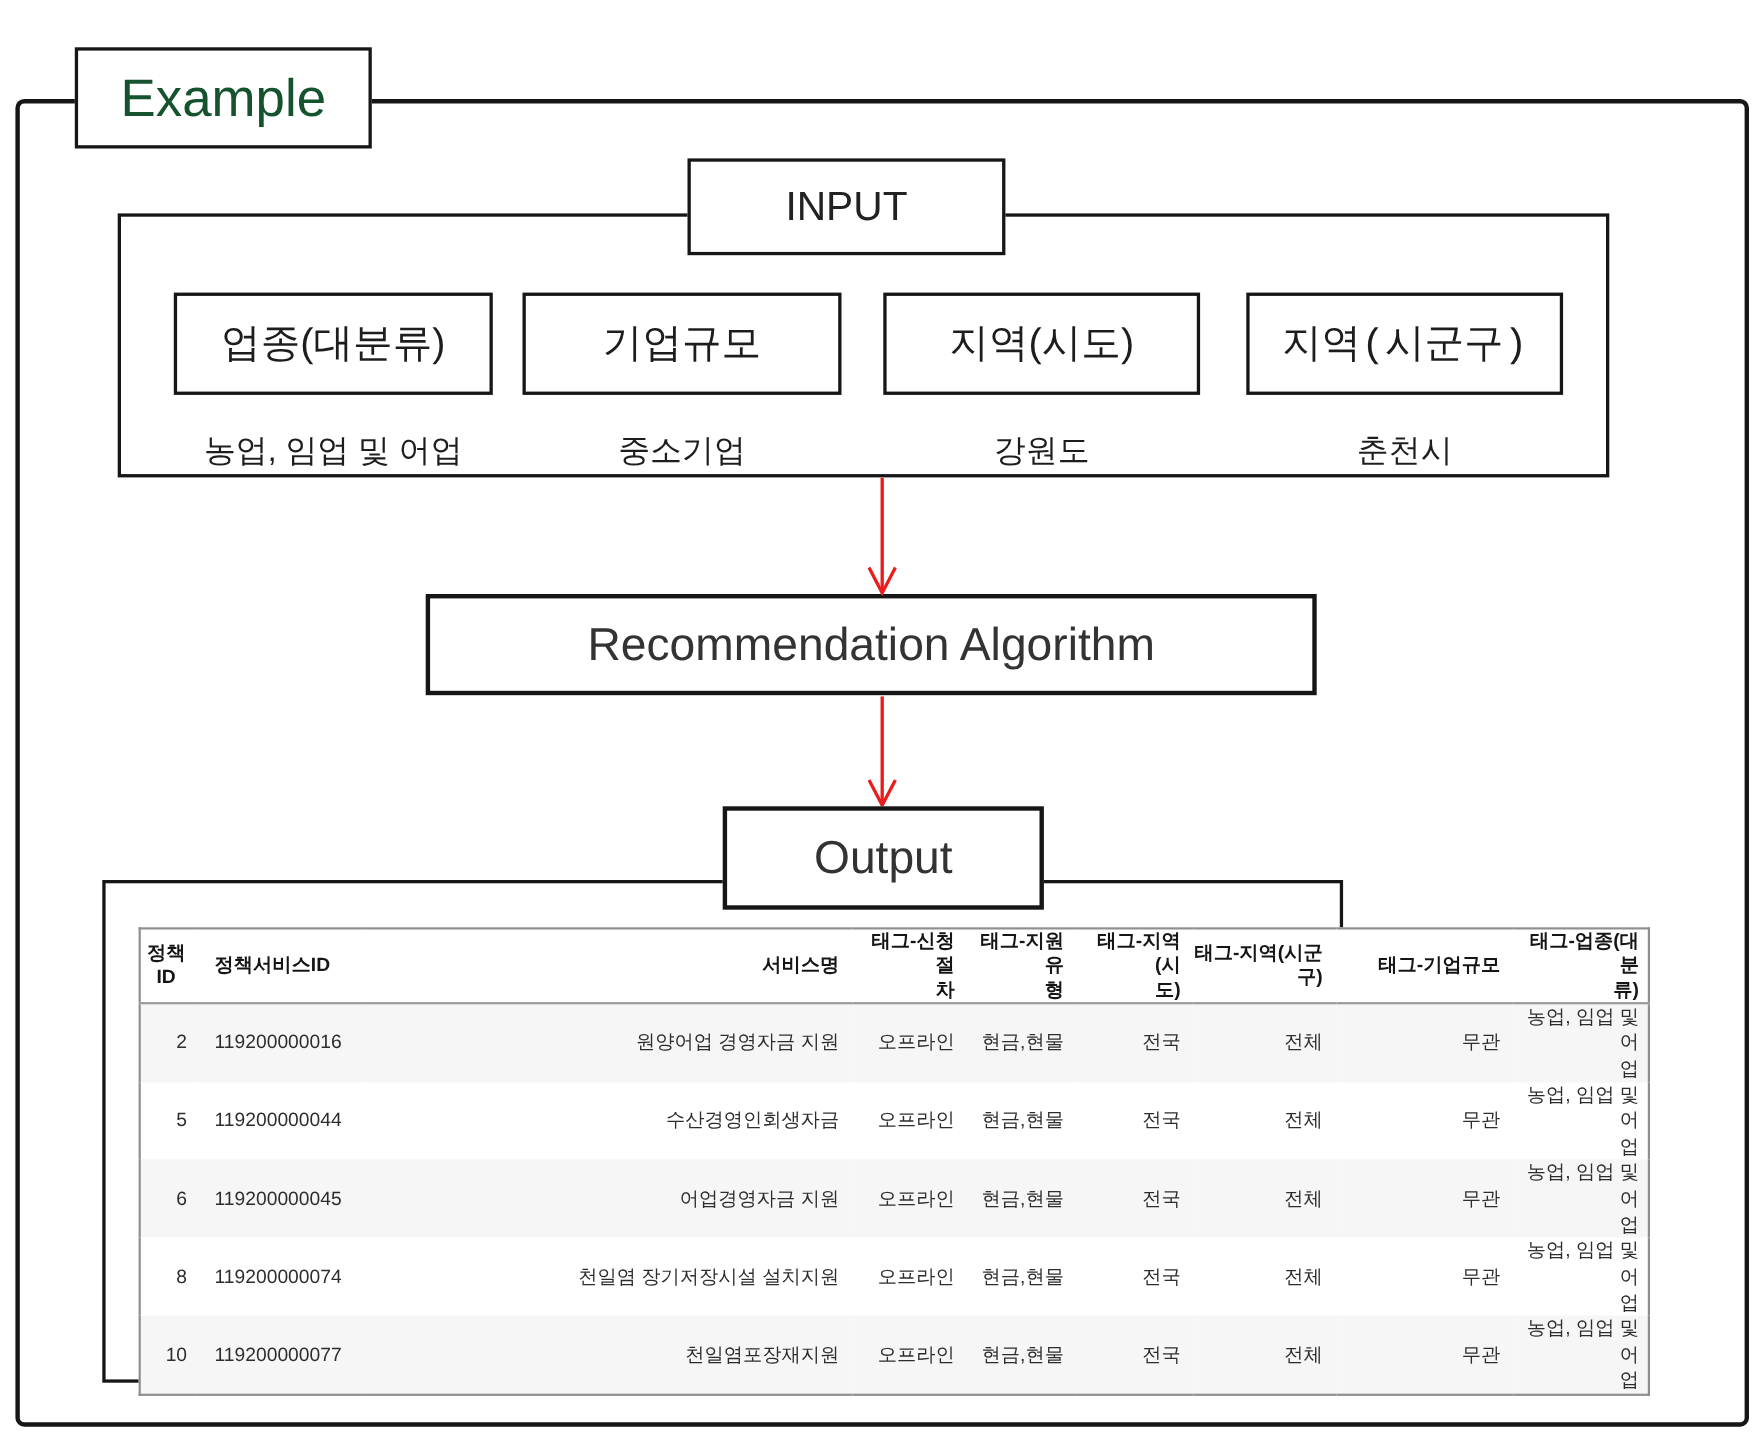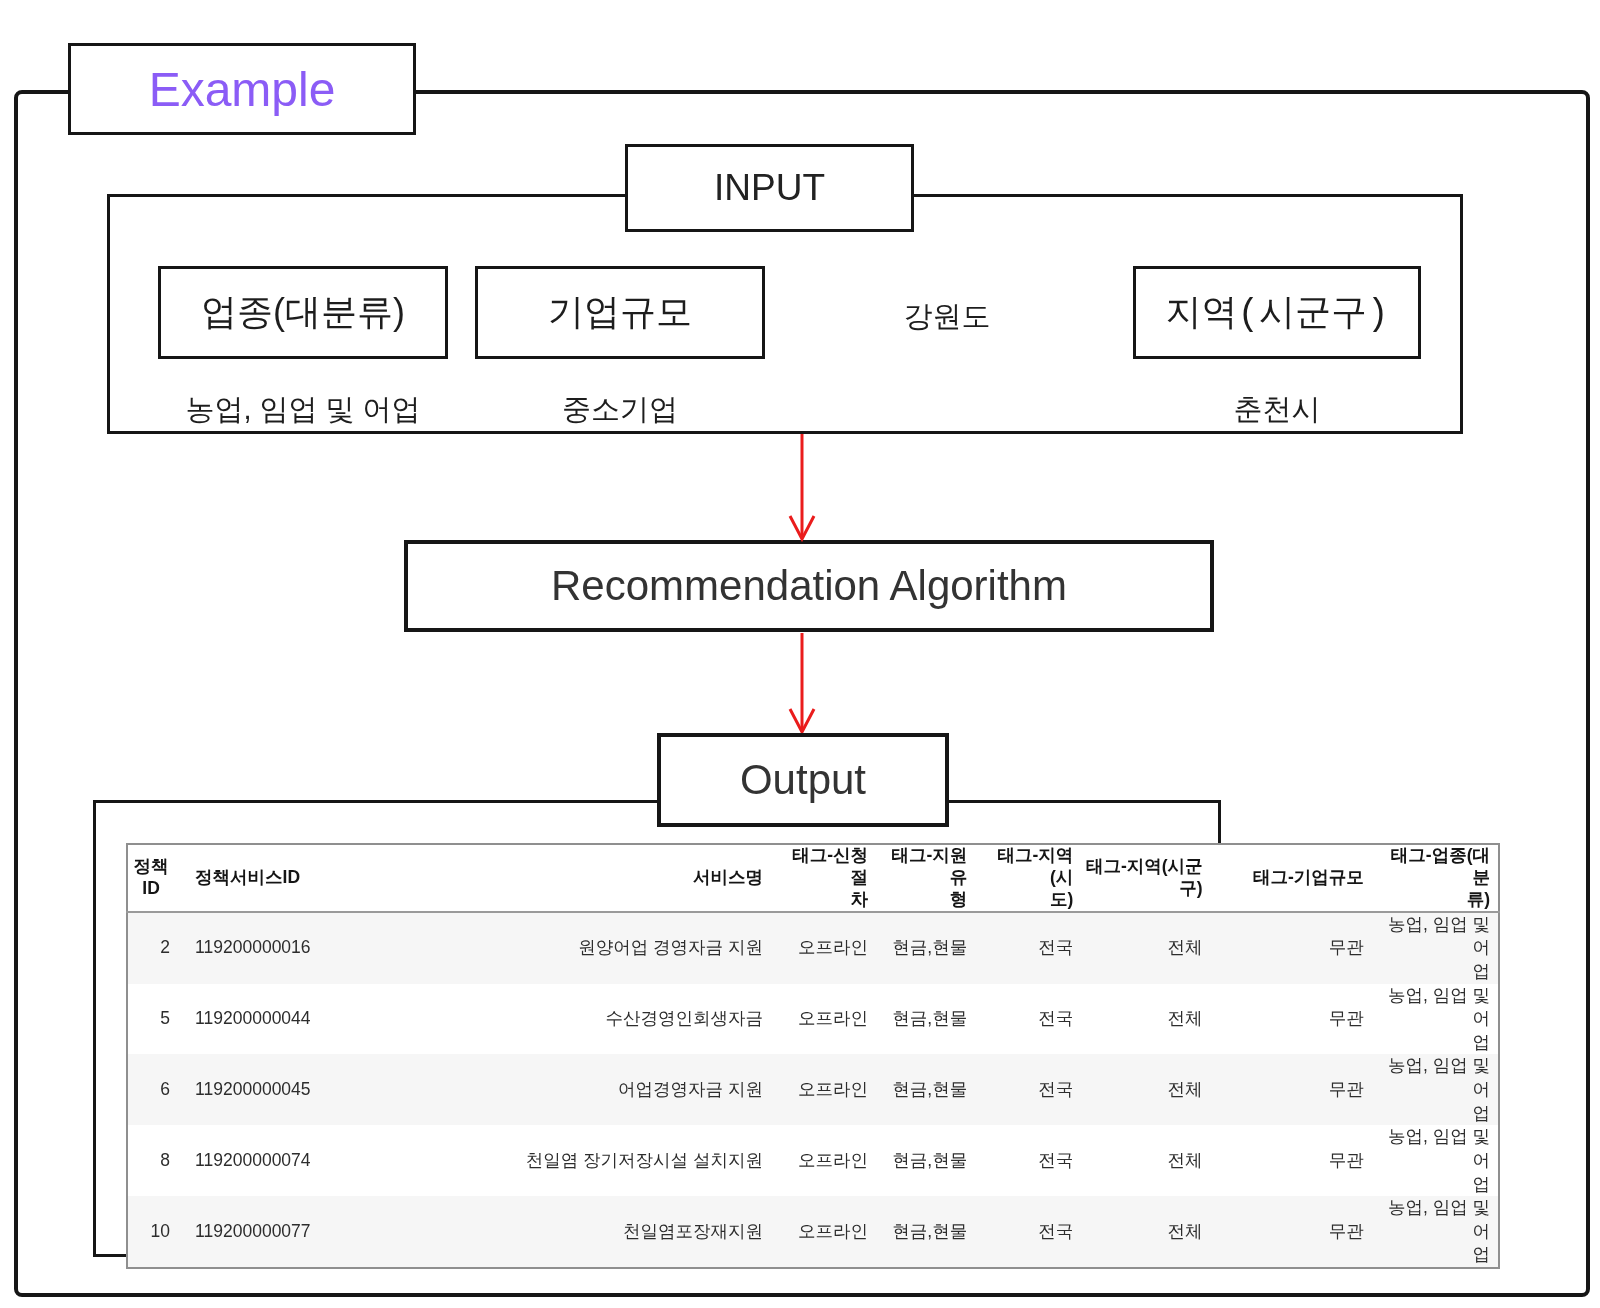--- a/index.html
+++ b/index.html
@@ -20,34 +20,34 @@
   .outer-frame{
     left:14px;top:90px;width:1576px;height:1207px;
     border:4px solid var(--line);border-radius:8px;background:transparent;
   }
   
   .dbox{
     background:#fff;border:3px solid var(--line);
     display:flex;align-items:center;justify-content:center;
     text-align:center;
   }
-  .example-box{left:68px;top:43px;width:348px;height:92px;font-size:48px;color:#8b5cf6;z-index:2;}
+  .example-box{left:68px;top:43px;width:270px;height:92px;font-size:48px;color:#14532d;z-index:2;}
   .input-container{left:107px;top:194px;width:1356px;height:240px;border:3px solid var(--line);background:#fff;z-index:1;}
   .input-title{left:625px;top:144px;width:289px;height:88px;font-size:37px;color:#222;z-index:2;}
   .in-item{position:absolute;top:69px;text-align:center;}
   .in-box{
     box-sizing:border-box;height:93px;border:3px solid var(--line);background:#fff;
     display:flex;align-items:center;justify-content:center;font-size:36px;color:#1d1d1d;
   }
   .in-value{margin-top:31px;font-size:29px;color:#1d1d1d;}
   .item1{left:48px;width:290px;}
   .item2{left:365px;width:290px;}
   .item3{left:693px;width:288px;}
   .item4{left:1023px;width:288px;font-family:Liberation Mono, monospace;}
-  .rec-box{left:404px;top:540px;width:810px;height:92px;font-size:42px;color:#333;border-width:4px;}
+  .rec-box{left:387px;top:540px;width:810px;height:92px;font-size:42px;color:#333;border-width:4px;}
   .output-title{left:657px;top:733px;width:292px;height:94px;font-size:42px;color:#333;border-width:4px;z-index:3;justify-content:center;}
   .output-container{left:93px;top:800px;width:1128px;height:457px;border:3px solid var(--line);background:#fff;z-index:2;}
   .arrow{position:absolute;left:787px;z-index:1;}
   #arrow1{top:434px;}
   #arrow2{top:633px;}
 
   
   .result-table{
     position:absolute;left:30px;top:40px;
     border-collapse:collapse;table-layout:fixed;width:1374px;
@@ -86,20 +86,23 @@
     </div>
     <div class="in-value">농업, 임업 및 어업</div>
   </div>
   <div class="in-item item2">
     <div class="in-box">
       <span>기업규모</span>
     </div>
     <div class="in-value">중소기업</div>
   </div>
   <div class="in-item item3">
+    <div class="in-box">
+      <span>지역(시도)</span>
+    </div>
     <div class="in-value">강원도</div>
   </div>
   <div class="in-item item4">
     <div class="in-box">
       <span>지역(시군구)</span>
     </div>
     <div class="in-value">춘천시</div>
   </div>
 </div>
 

